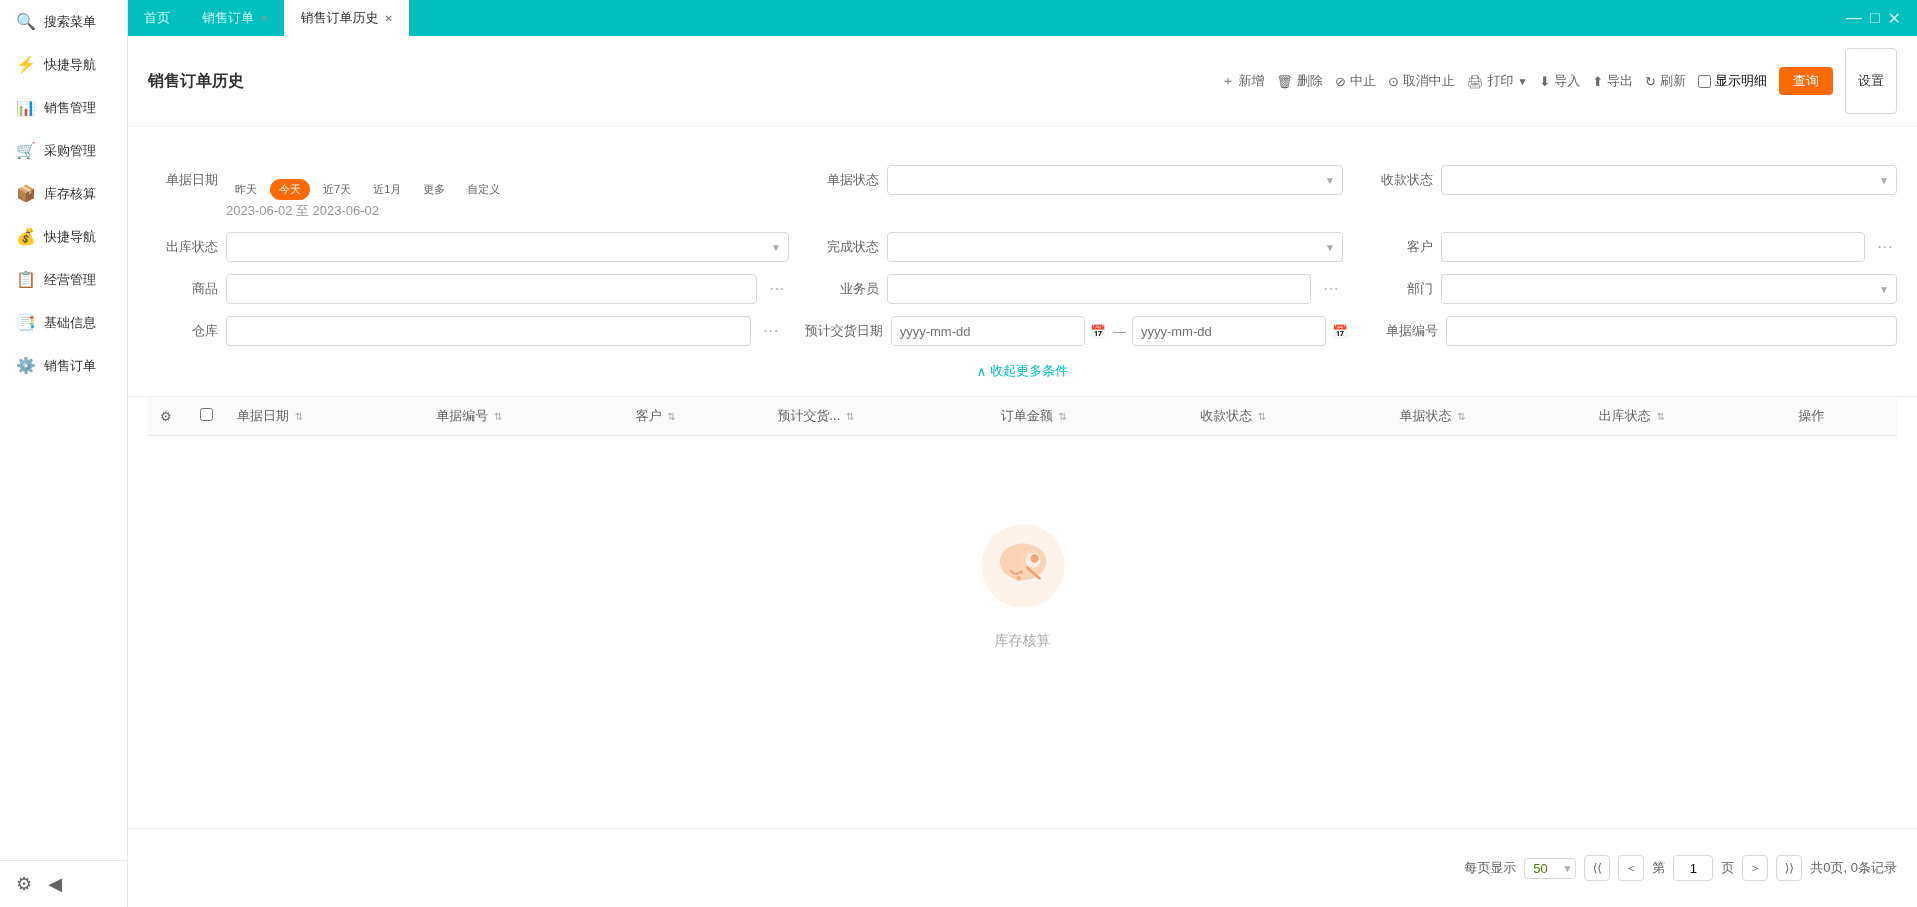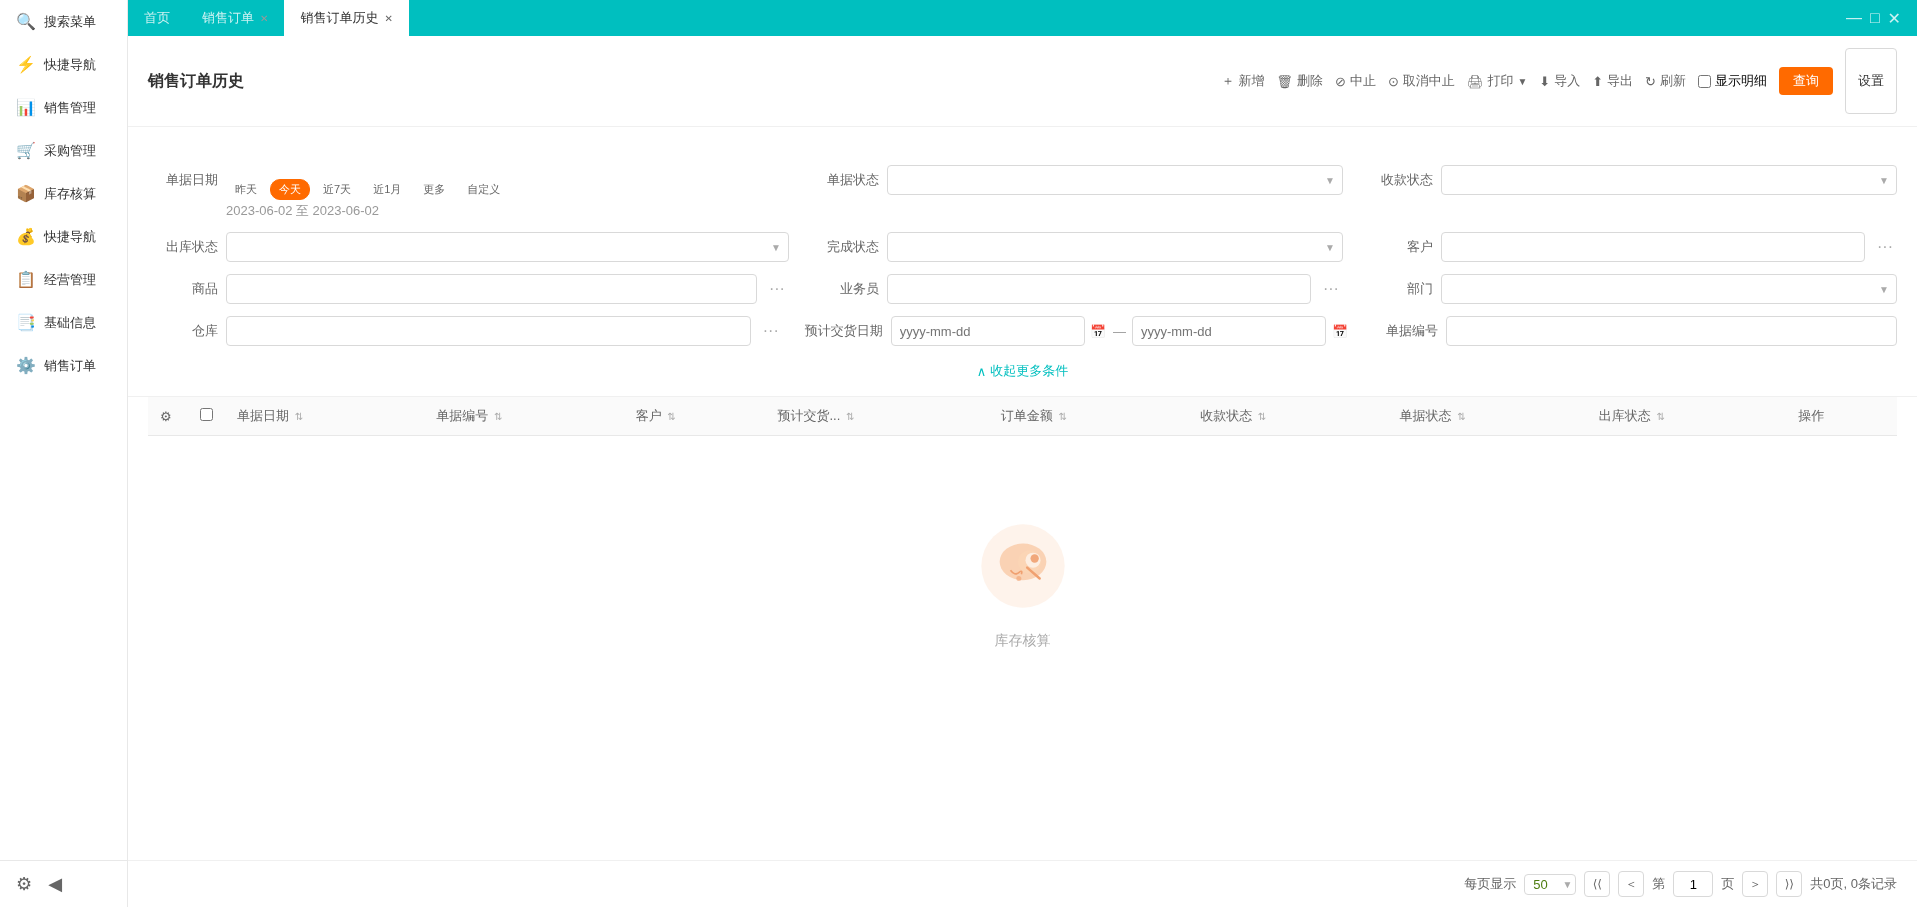--- a/index.html
+++ b/index.html
@@ -298,21 +298,21 @@
       height: 100px;
       margin-bottom: 16px;
     }
     .empty-state .empty-text { font-size: 14px; color: #aaa; }
 
     
     .pagination-bar {
       display: flex;
       align-items: center;
       justify-content: flex-end;
-      padding: 10px 20px;
+      padding: 26px 20px;
       border-top: 1px solid #f0f0f0;
       gap: 8px;
       background: #fff;
       flex-shrink: 0;
     }
     .pagination-bar .label { color: #666; }
     .page-size-select {
       border: 1px solid #d9d9d9;
       border-radius: 4px;
       padding: 2px 20px 2px 8px;

